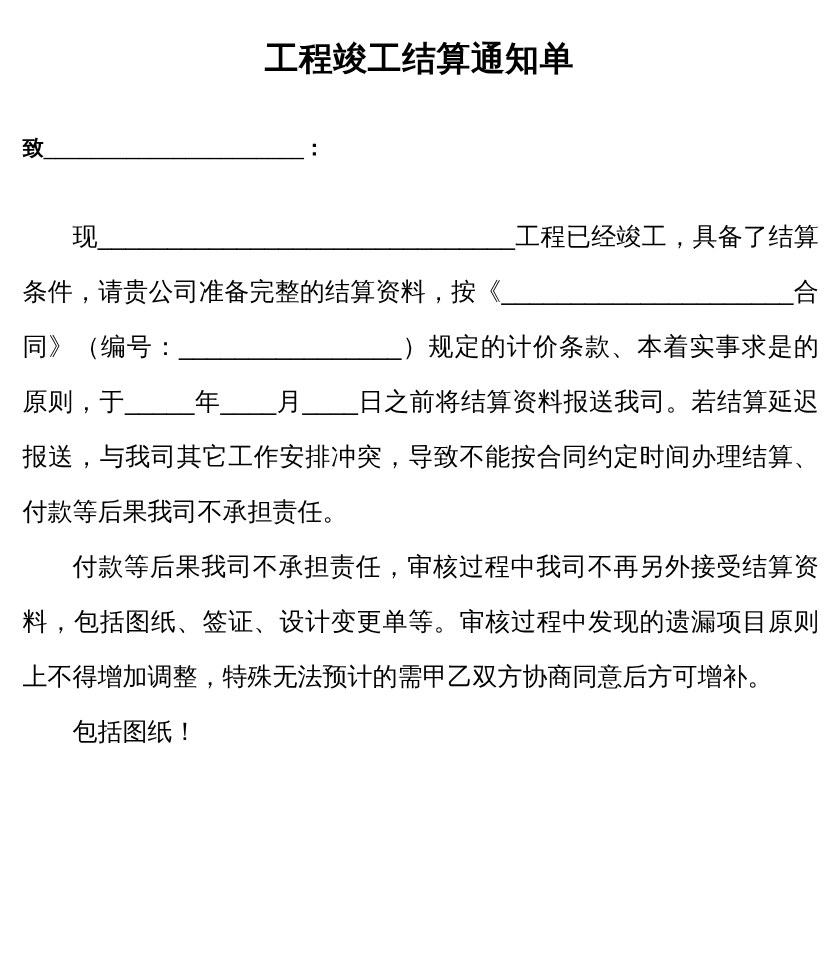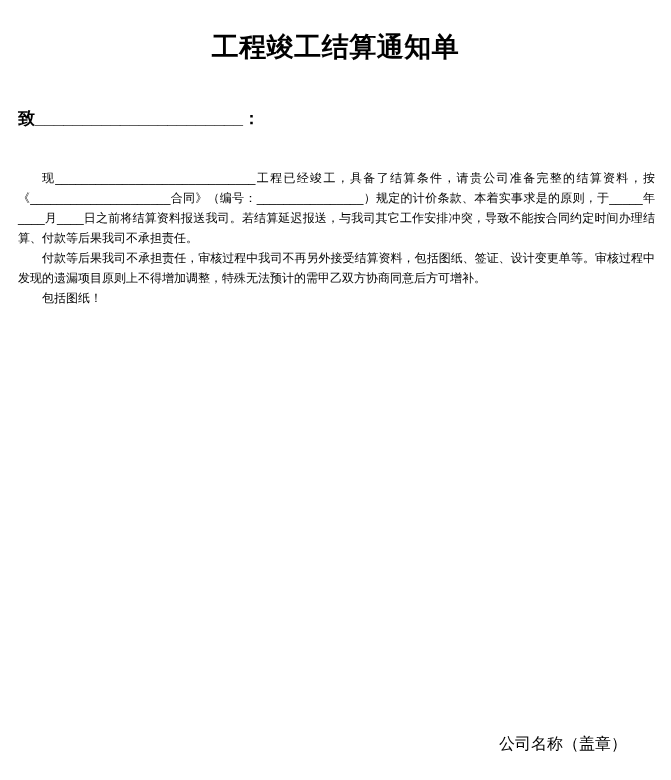--- a/index.html
+++ b/index.html
@@ -31,30 +31,30 @@
   .salutation {
     position: absolute;
     top: 79px;
     left: 18px;
     font-size: 17px;
     font-weight: bold;
     line-height: 24px;
     white-space: nowrap;
   }
   .salutation .blank {
-    font-weight: bold;
+    font-weight: normal;
     letter-spacing: 0;
   }
   .body-text {
     position: absolute;
     top: 140px;
     left: 18px;
     width: 637px;
-    font-size: 12px;
-    line-height: 20px;
+    font-size: 20px;
+    line-height: 44px;
     text-align: justify;
   }
   .body-text p {
     margin: 0;
     padding: 0;
     text-indent: 2em;
   }
   .sign-company {
     position: absolute;
     top: 705px;
@@ -85,19 +85,18 @@
   <div class="salutation">
     <span>致</span><span class="blank">______________________</span><span>：</span>
   </div>
 
   <div class="body-text">
     <p>现______________________________工程已经竣工，具备了结算条件，请贵公司准备完整的结算资料，按《_____________________合同》（编号：________________）规定的计价条款、本着实事求是的原则，于_____年____月____日之前将结算资料报送我司。若结算延迟报送，与我司其它工作安排冲突，导致不能按合同约定时间办理结算、付款等后果我司不承担责任。</p>
     <p>付款等后果我司不承担责任，审核过程中我司不再另外接受结算资料，包括图纸、签证、设计变更单等。审核过程中发现的遗漏项目原则上不得增加调整，特殊无法预计的需甲乙双方协商同意后方可增补。</p>
     <p>包括图纸！</p>
   </div>
 
-  <div class="sign-company">公司名称（盖章）</div>
 
   <div class="sign-date">
     <span class="date-part">年</span><span class="date-part">月</span><span class="date-part">日</span>
   </div>
 
 </div>
 
 </body></html>

